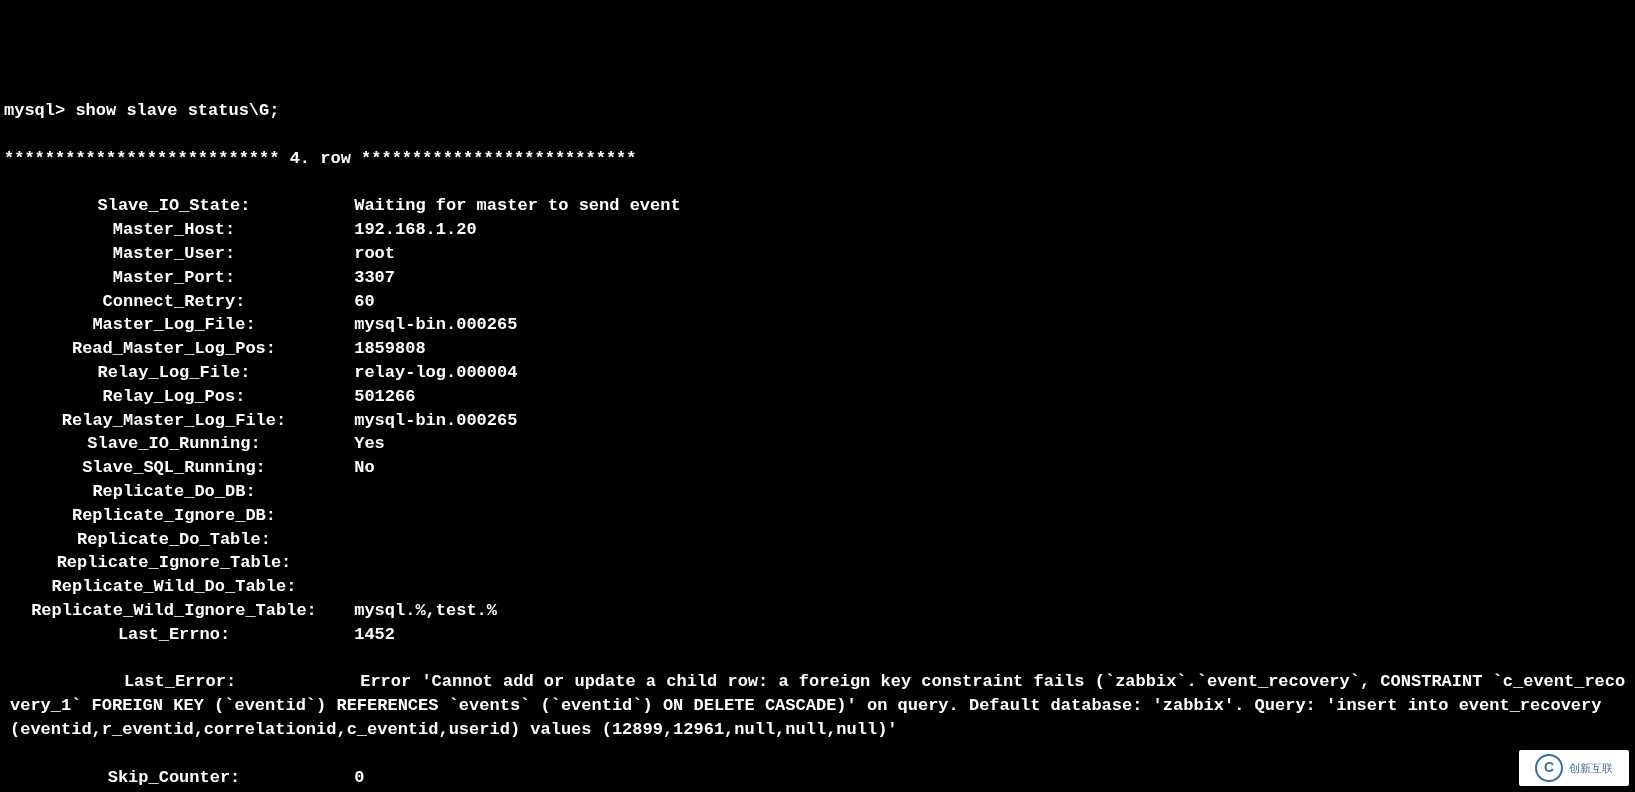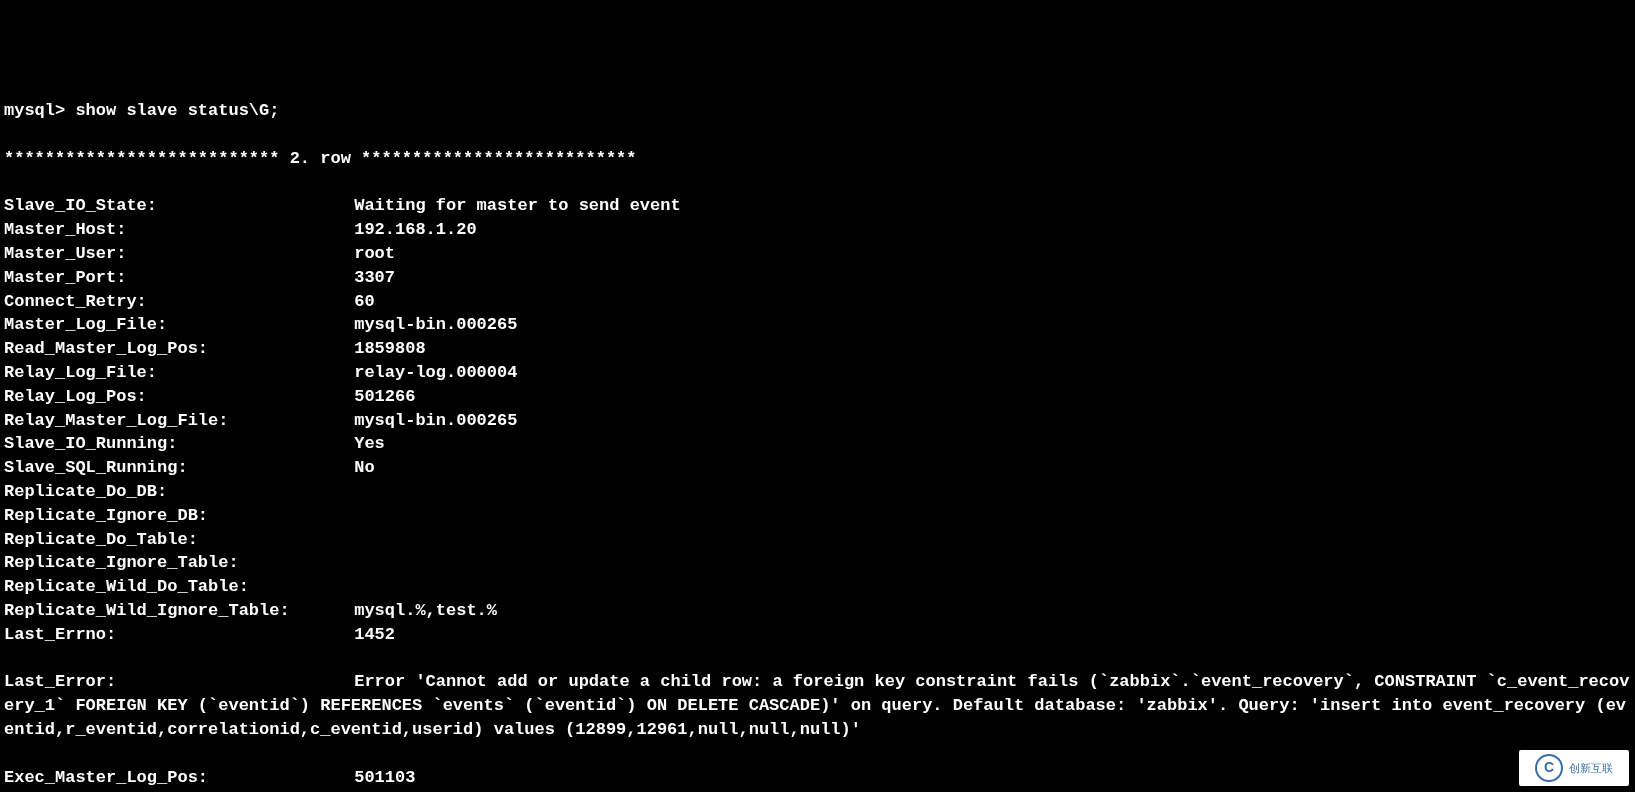--- a/index.html
+++ b/index.html
@@ -27,28 +27,29 @@
     }
     .row-header {
       display: block;
     }
     .field-row {
       display: block;
     }
     .field-label {
       display: inline-block;
       width: 340px;
-      text-align: left;
+      text-align: center;
     }
     .field-value {
       display: inline;
     }
     .error-block {
       display: block;
       word-break: break-all;
+      margin-left: 6px;
     }
     .watermark {
       position: absolute;
       right: 6px;
       bottom: 6px;
       width: 110px;
       height: 36px;
       background: #ffffff;
       color: #3a6ea5;
       font-family: Arial, sans-serif;
@@ -77,24 +78,24 @@
       line-height: 1.1;
       font-family: Liberation Serif, serif;
     }
   </style>
 </head>
 <body>
 
 
 
 <span class="prompt-line">mysql&gt; show slave status\G;</span>
-<span class="row-header">*************************** 2. row ***************************</span>
+<span class="row-header">*************************** 4. row ***************************</span>
 <div id="fields-container"><div class="field-row"><span class="field-label">Slave_IO_State:</span> <span class="field-value">Waiting for master to send event</span></div><div class="field-row"><span class="field-label">Master_Host:</span> <span class="field-value">192.168.1.20</span></div><div class="field-row"><span class="field-label">Master_User:</span> <span class="field-value">root</span></div><div class="field-row"><span class="field-label">Master_Port:</span> <span class="field-value">3307</span></div><div class="field-row"><span class="field-label">Connect_Retry:</span> <span class="field-value">60</span></div><div class="field-row"><span class="field-label">Master_Log_File:</span> <span class="field-value">mysql-bin.000265</span></div><div class="field-row"><span class="field-label">Read_Master_Log_Pos:</span> <span class="field-value">1859808</span></div><div class="field-row"><span class="field-label">Relay_Log_File:</span> <span class="field-value">relay-log.000004</span></div><div class="field-row"><span class="field-label">Relay_Log_Pos:</span> <span class="field-value">501266</span></div><div class="field-row"><span class="field-label">Relay_Master_Log_File:</span> <span class="field-value">mysql-bin.000265</span></div><div class="field-row"><span class="field-label">Slave_IO_Running:</span> <span class="field-value">Yes</span></div><div class="field-row"><span class="field-label">Slave_SQL_Running:</span> <span class="field-value">No</span></div><div class="field-row"><span class="field-label">Replicate_Do_DB:</span> <span class="field-value"></span></div><div class="field-row"><span class="field-label">Replicate_Ignore_DB:</span> <span class="field-value"></span></div><div class="field-row"><span class="field-label">Replicate_Do_Table:</span> <span class="field-value"></span></div><div class="field-row"><span class="field-label">Replicate_Ignore_Table:</span> <span class="field-value"></span></div><div class="field-row"><span class="field-label">Replicate_Wild_Do_Table:</span> <span class="field-value"></span></div><div class="field-row"><span class="field-label">Replicate_Wild_Ignore_Table:</span> <span class="field-value">mysql.%,test.%</span></div><div class="field-row"><span class="field-label">Last_Errno:</span> <span class="field-value">1452</span></div></div>
 <div class="error-block"><span class="field-label">Last_Error:</span> <span class="field-value">Error 'Cannot add or update a child row: a foreign key constraint fails (`zabbix`.`event_recovery`, CONSTRAINT `c_event_recovery_1` FOREIGN KEY (`eventid`) REFERENCES `events` (`eventid`) ON DELETE CASCADE)' on query. Default database: 'zabbix'. Query: 'insert into event_recovery (eventid,r_eventid,correlationid,c_eventid,userid) values (12899,12961,null,null,null)'</span></div>
-<div id="fields-after-container"><div class="field-row"><span class="field-label">Exec_Master_Log_Pos:</span> <span class="field-value">501103</span></div></div>
+<div id="fields-after-container"><div class="field-row"><span class="field-label">Skip_Counter:</span> <span class="field-value">0</span></div><div class="field-row"><span class="field-label">Exec_Master_Log_Pos:</span> <span class="field-value">501103</span></div></div>
 
 <div class="watermark">
   <span class="wm-icon">C</span>
   <span class="wm-text">创新互联</span>
 </div>
 
 
 
 
 </body></html>

